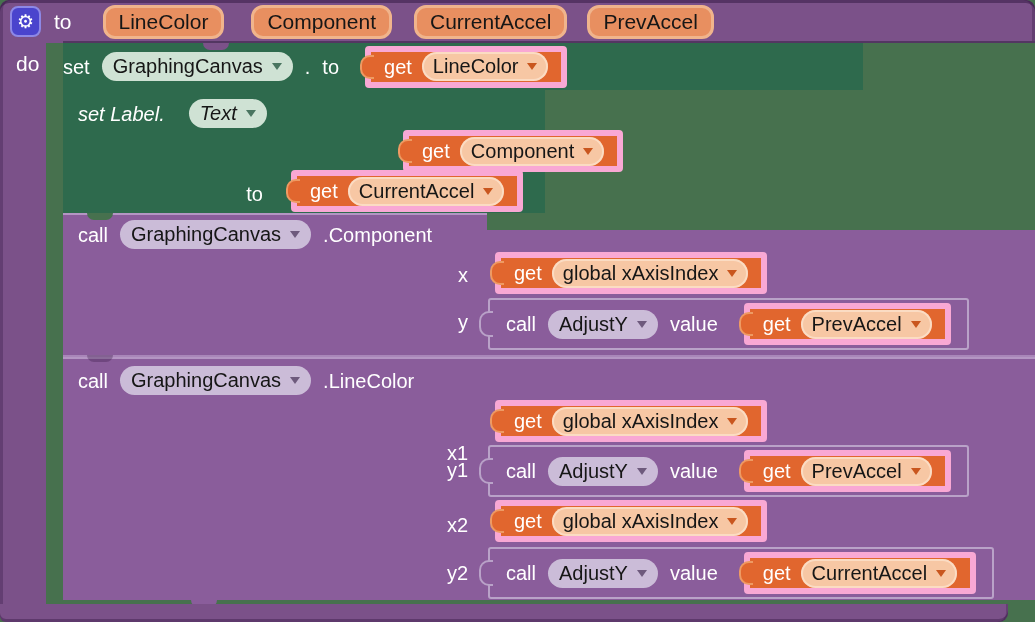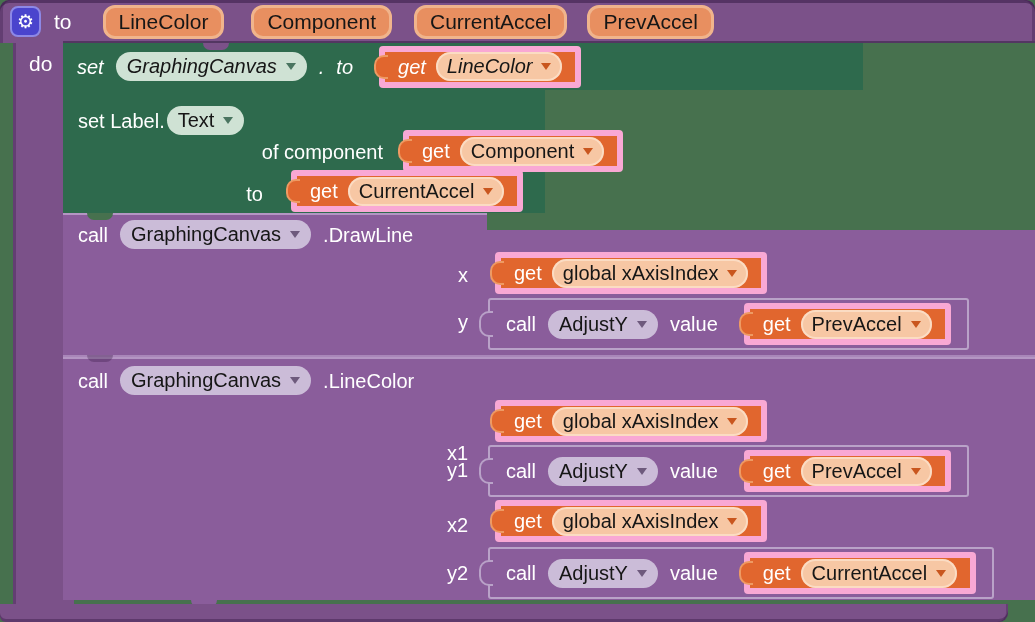--- a/index.html
+++ b/index.html
@@ -14,21 +14,21 @@
 
   
   .hdr{
     position:absolute;left:0;top:0;width:1035px;height:43px;
     background:#7b5189;border-radius:9px 9px 0 0;
     box-shadow:inset 0 3px 0 rgba(40,15,55,.45), inset 3px 0 0 rgba(40,15,55,.28), inset -3px 0 0 rgba(40,15,55,.28);
     display:flex;align-items:center;gap:0;
   }
   .hdr-darkline{position:absolute;left:63px;top:41px;width:972px;height:2px;background:#533662;}
   .leftcol{
-    position:absolute;left:13px;top:43px;width:61px;height:579px;
+    position:absolute;left:0;top:43px;width:46px;height:579px;
     background:#7b5189;border-radius:0 0 0 10px;
     box-shadow:inset 3px 0 0 rgba(40,15,55,.28), inset 0 -3px 0 rgba(40,15,55,.35);
   }
   .do-lbl{position:absolute;left:16px;top:10px;}
   .bottombar{
     position:absolute;left:0;top:604px;width:1008px;height:18px;
     background:#7b5189;border-radius:0 0 9px 6px;
     box-shadow:inset 0 -3px 0 rgba(40,15,55,.35), inset -2px 0 0 rgba(40,15,55,.25);
   }
 
@@ -111,47 +111,46 @@
     <span class="parampill" style="margin-left:27px">Component</span>
     <span class="parampill" style="margin-left:22px">CurrentAccel</span>
     <span class="parampill" style="margin-left:20px">PrevAccel</span>
   </div>
   <div class="hdr-darkline"></div>
 
   <div class="leftcol">
     <span class="lbl big do-lbl">do</span>
   </div>
 
-  <div class="greenblk flexrow" style="left:63px;top:43px;width:800px;height:47px;padding-left:14px;box-sizing:border-box;font-style:italic;">
+  <div class="greenblk flexrow" style="left:63px;top:43px;width:800px;height:47px;padding-left:0;box-sizing:border-box;">
     <div class="notch-down" style="left:140px;top:0;background:#7b5189;"></div>
     <span class="lbl">set</span>
     <span class="pill green">
       <span>GraphingCanvas</span>
       <span class="arrow"></span>
     </span>
     <span class="lbl">.</span>
     <span class="lbl">to</span>
     <span class="getblk inline">
       <span class="lbl">get</span>
       <span class="pill peach">
         <span>LineColor</span>
         <span class="arrow"></span>
       </span>
     </span>
   </div>
 
   <div class="greenblk" style="left:63px;top:90px;width:482px;height:123px;">
-    <div class="flexrow abs" style="left:15px;top:16px;gap:2px;">
+    <div class="flexrow abs" style="left:15px;top:9px;gap:24px;font-style:italic;">
       <span class="lbl">set Label.</span>
       <span class="pill green">
         <span>Text</span>
         <span class="arrow"></span>
       </span>
     </div>
-    <span class="lbl arglbl" style="left:100px;top:52px;width:220px;">of component</span>
     <span class="lbl arglbl" style="left:100px;top:94px;width:100px;">to</span>
   </div>
 
   <div class="getblk" style="left:403px;top:130px;">
     <span class="lbl">get</span>
     <span class="pill peach">
       <span>Component</span>
       <span class="arrow"></span>
     </span>
   </div>
@@ -166,21 +165,21 @@
 
   <div class="purpleblk" style="left:63px;top:213px;width:972px;height:142px;">
     <div class="abs" style="left:424px;top:0;width:548px;height:17px;background:#47714e;"></div>
     <div class="notch-down" style="left:24px;top:0;background:#47714e;"></div>
     <div class="flexrow abs" style="left:15px;top:7px;">
       <span class="lbl">call</span>
       <span class="pill purple">
         <span>GraphingCanvas</span>
         <span class="arrow"></span>
       </span>
-      <span class="lbl">.DrawLine</span>
+      <span class="lbl">.Component</span>
     </div>
     <span class="lbl arglbl" style="left:345px;top:52px;width:60px;">x</span>
     <span class="lbl arglbl" style="left:345px;top:99px;width:60px;">y</span>
   </div>
 
   <div class="getblk" style="left:495px;top:252px;">
     <span class="lbl">get</span>
     <span class="pill peach">
       <span>global xAxisIndex</span>
       <span class="arrow"></span>

